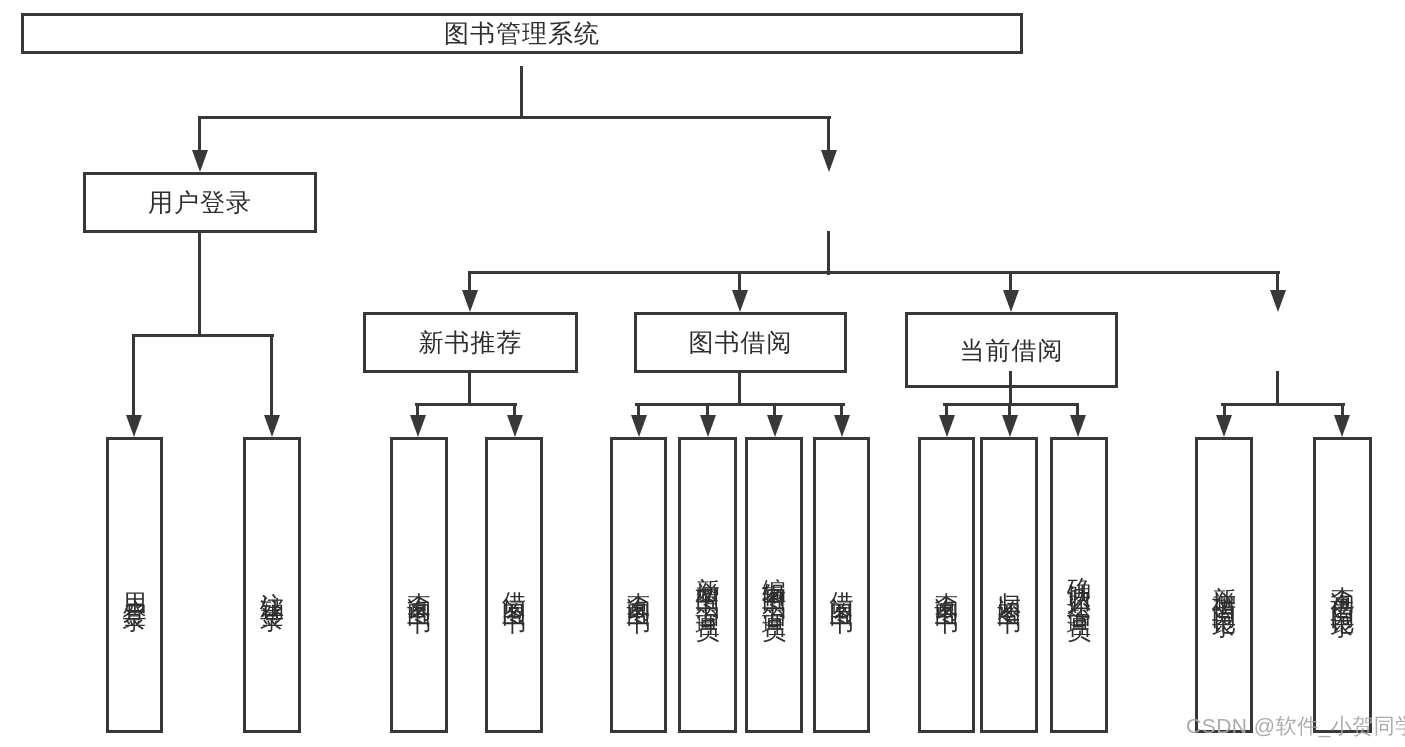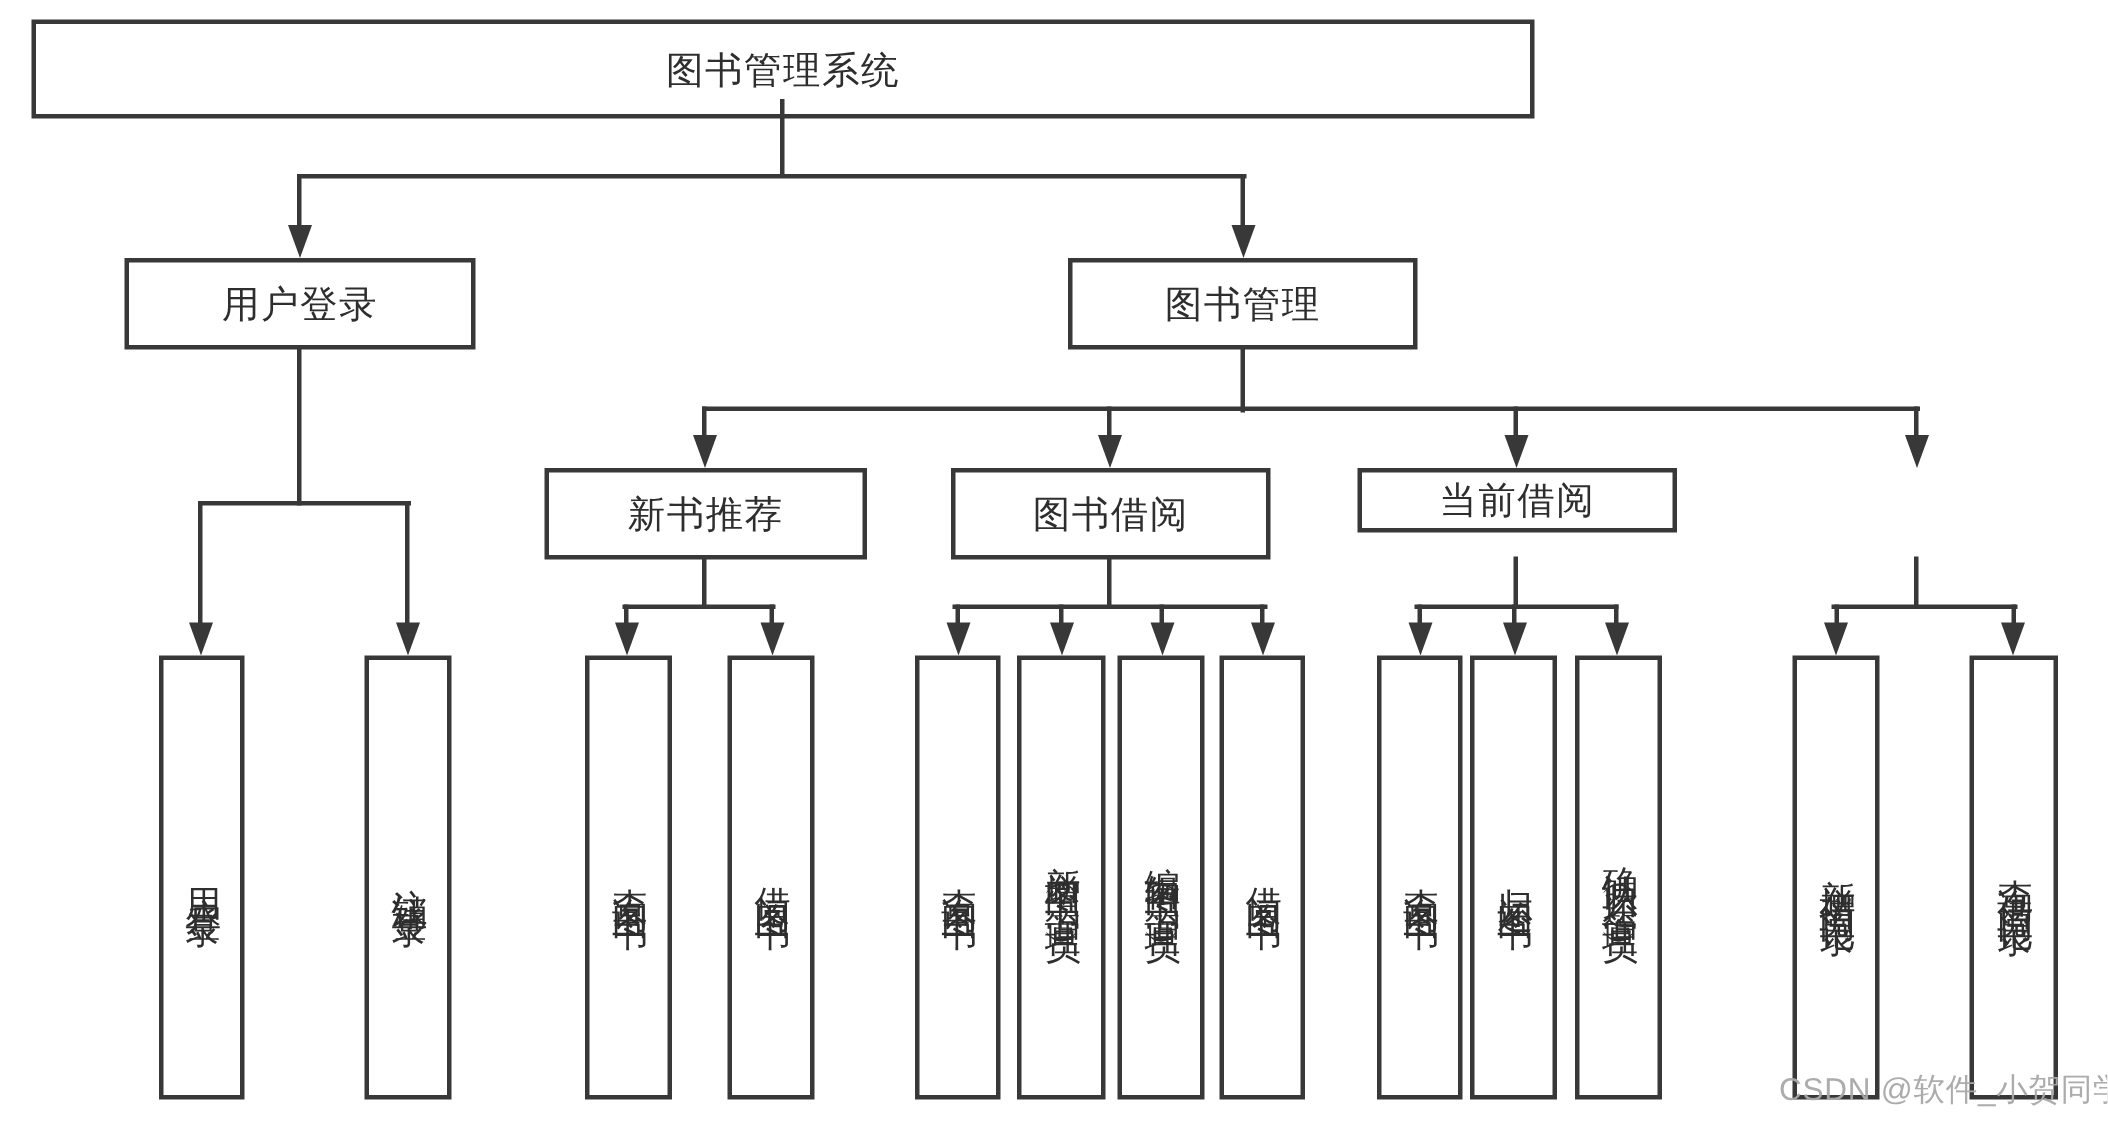--- a/index.html
+++ b/index.html
@@ -25,31 +25,30 @@
   .watermark {
     position:absolute; left:1186px; top:712px; z-index:5;
     font-size:21px; color:rgba(168,168,168,0.95); white-space:nowrap; letter-spacing:0.5px;
   }
 </style>
 </head>
 <body>
 
 <div class="stage">
 
-  <div class="box h" style="left:21px; top:13px; width:1002px; height:66px;">图书管理系统</div>
+  <div class="box h" style="left:21px; top:13px; width:1002px; height:41px;">图书管理系统</div>
 
   <div class="vline" style="left:520px; top:66px; height:52px;"></div>
   <div class="hline" style="left:198px; top:116px; width:633px;"></div>
   <div class="vline" style="left:198px; top:116px; height:38px;"></div>
   <div class="arrow" style="left:192px; top:150px;"></div>
   <div class="vline" style="left:827px; top:116px; height:38px;"></div>
   <div class="arrow" style="left:821px; top:150px;"></div>
 
   <div class="box h" style="left:83px; top:172px; width:234px; height:61px;">用户登录</div>
-  <div class="box h" style="left:712px; top:172px; width:233px; height:61px;">图书管理</div>
 
   <div class="vline" style="left:198px; top:231px; height:106px;"></div>
   <div class="hline" style="left:132px; top:334px; width:142px;"></div>
   <div class="vline" style="left:132px; top:334px; height:83px;"></div>
   <div class="arrow" style="left:126px; top:415px;"></div>
   <div class="vline" style="left:270px; top:334px; height:83px;"></div>
   <div class="arrow" style="left:264px; top:415px;"></div>
 
   <div class="vline" style="left:827px; top:231px; height:44px;"></div>
   <div class="hline" style="left:468px; top:271px; width:812px;"></div>
@@ -57,21 +56,21 @@
   <div class="arrow" style="left:462px; top:290px;"></div>
   <div class="vline" style="left:738px; top:271px; height:21px;"></div>
   <div class="arrow" style="left:732px; top:290px;"></div>
   <div class="vline" style="left:1009px; top:271px; height:21px;"></div>
   <div class="arrow" style="left:1003px; top:290px;"></div>
   <div class="vline" style="left:1276px; top:271px; height:21px;"></div>
   <div class="arrow" style="left:1270px; top:290px;"></div>
 
   <div class="box h" style="left:634px; top:312px; width:213px; height:61px;">图书借阅</div>
   <div class="box h" style="left:363px; top:312px; width:215px; height:61px;">新书推荐</div>
-  <div class="box h" style="left:905px; top:312px; width:213px; height:43px;">当前借阅</div>
+  <div class="box h" style="left:905px; top:312px; width:213px; height:76px;">当前借阅</div>
 
   <div class="vline" style="left:468px; top:371px; height:35px;"></div>
   <div class="hline" style="left:415px; top:403px; width:102px;"></div>
   <div class="vline" style="left:416px; top:403px; height:14px;"></div>
   <div class="arrow" style="left:410px; top:415px;"></div>
   <div class="vline" style="left:513px; top:403px; height:14px;"></div>
   <div class="arrow" style="left:507px; top:415px;"></div>
 
   <div class="vline" style="left:738px; top:371px; height:35px;"></div>
   <div class="hline" style="left:635px; top:403px; width:210px;"></div>

